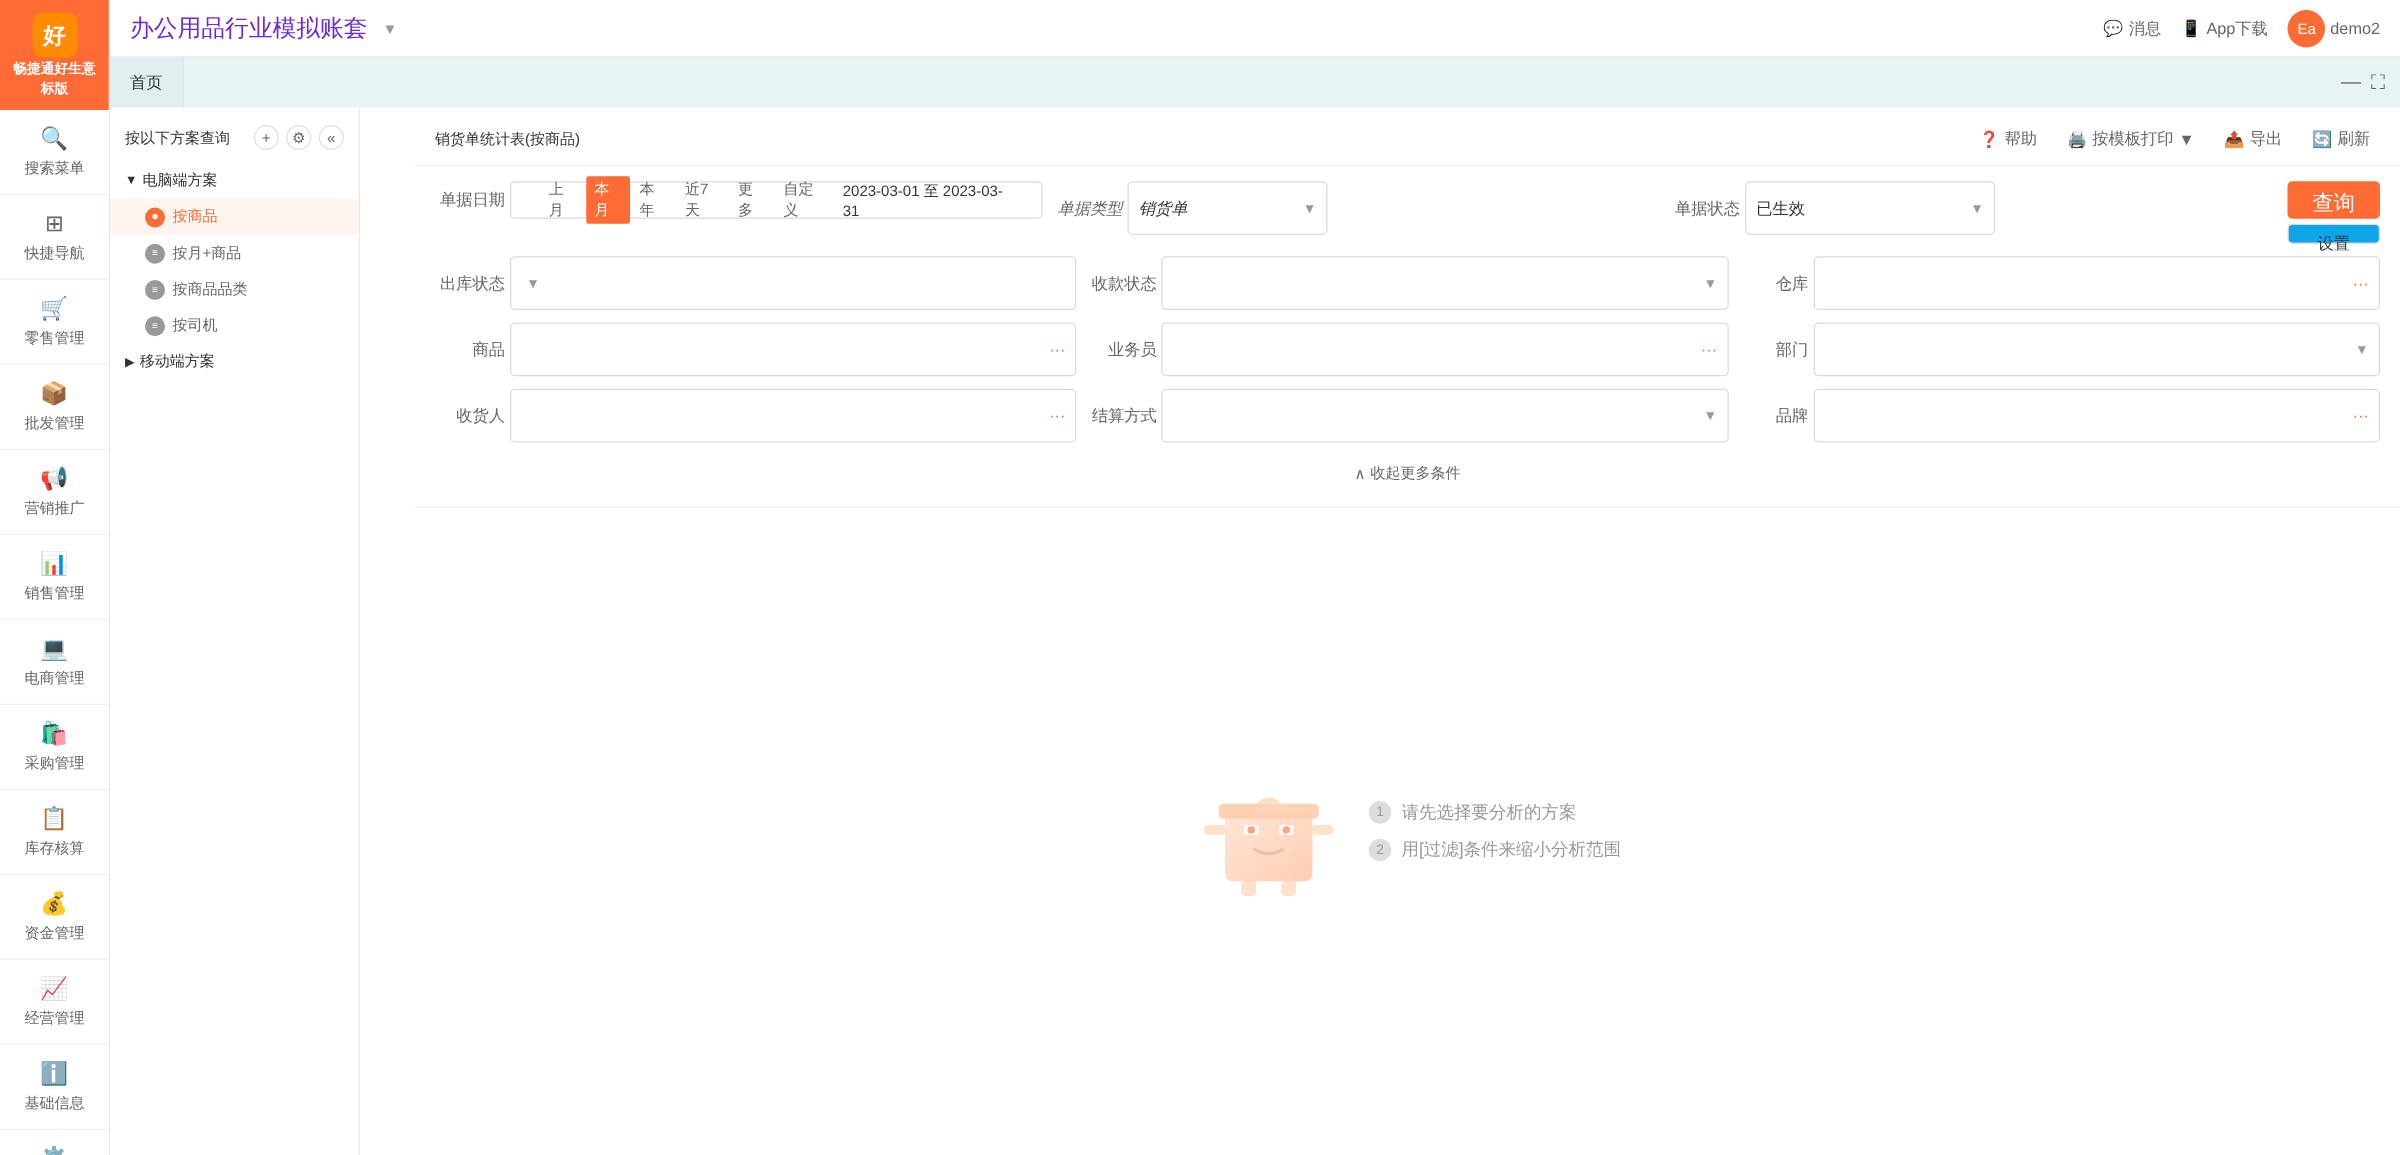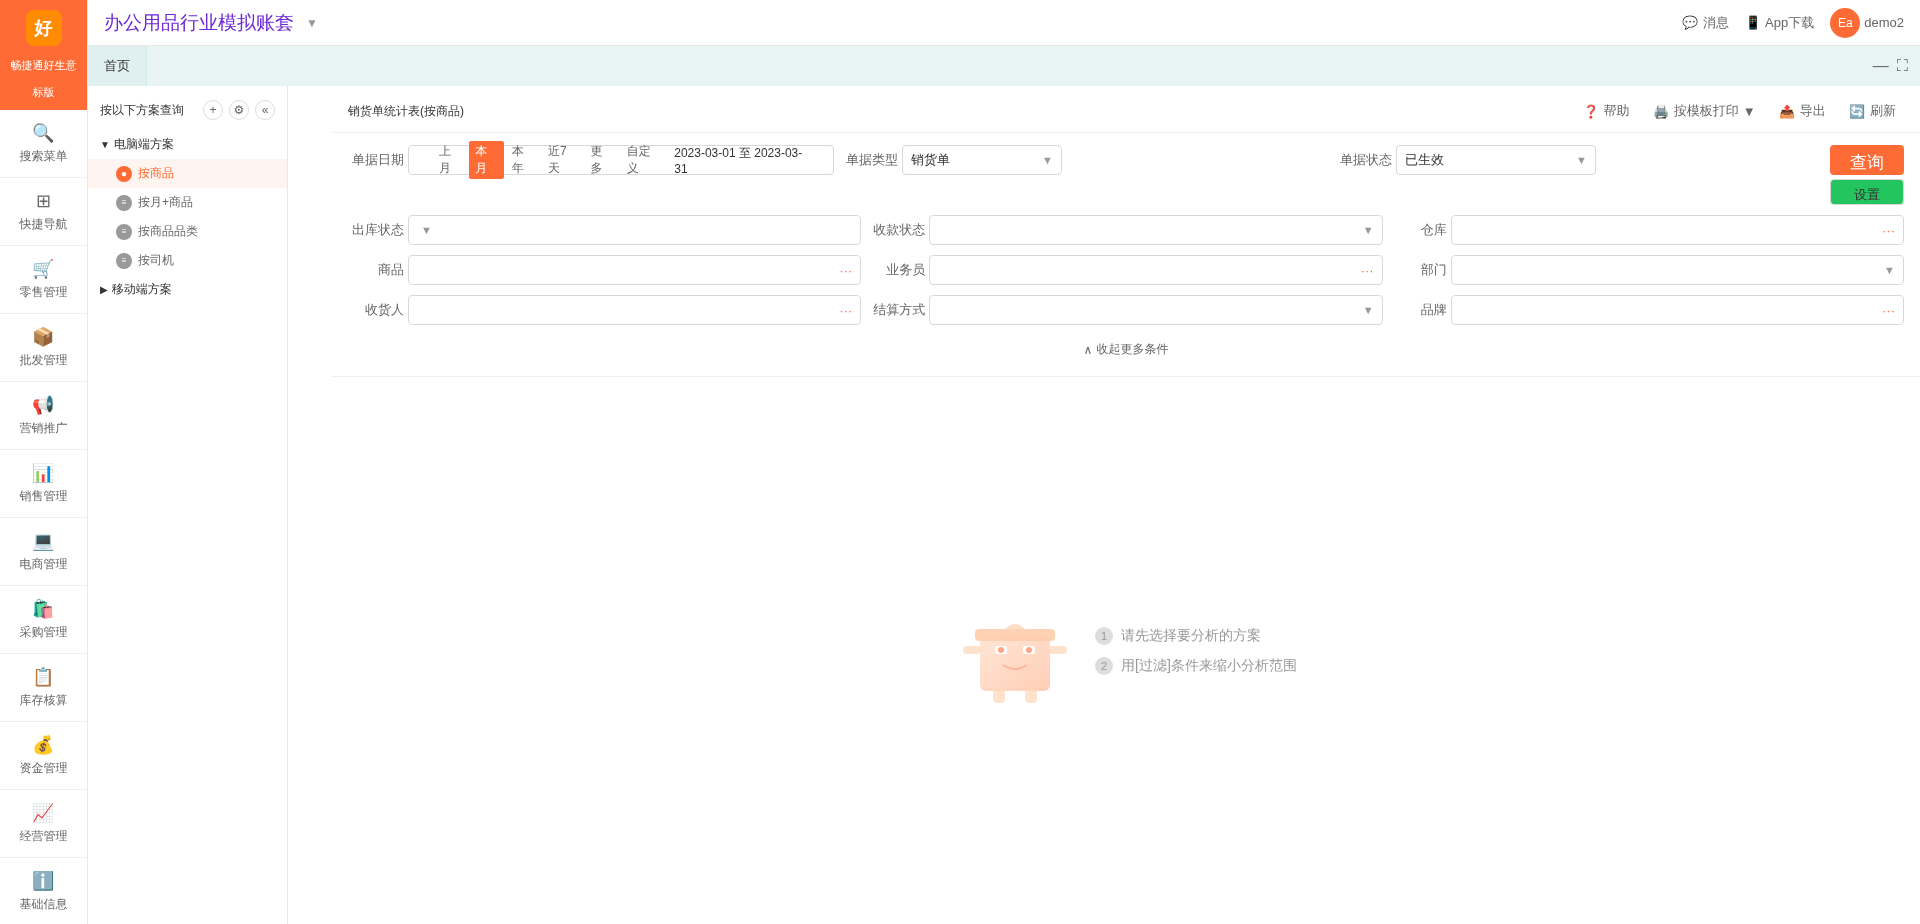--- a/index.html
+++ b/index.html
@@ -28,21 +28,21 @@
     }
     .sidebar-logo-icon {
       width: 36px;
       height: 36px;
       background: #ff8c00;
       border-radius: 8px;
       display: flex; align-items: center; justify-content: center;
       color: white; font-size: 18px; font-weight: bold;
     }
     .sidebar-logo-text {
-      color: white; font-size: 11px; margin-top: 12px;
+      color: white; font-size: 11px; margin-top: 1px; font-weight: bold;
     }
     .sidebar-item {
       width: 100%;
       display: flex;
       flex-direction: column;
       align-items: center;
       padding: 12px 4px;
       cursor: pointer;
       color: #666;
       font-size: 12px;
@@ -253,21 +253,21 @@
       min-width: 56px;
       text-align: right;
     }
     .filter-control {
       display: flex; align-items: center;
       border: 1px solid #d9d9d9;
       border-radius: 4px;
       padding: 4px 8px;
       background: #fff;
       min-width: 160px;
-      height: 30px;
+      height: 43px;
       cursor: pointer;
       position: relative;
     }
     .filter-control .value { flex: 1; font-size: 13px; color: #333; }
     .filter-control .arrow { color: #999; font-size: 11px; margin-left: 4px; }
     .date-picker {
       display: flex; align-items: center;
       border: 1px solid #d9d9d9; border-radius: 4px;
       padding: 4px 24px; background: #fff;
       height: 30px; cursor: pointer; min-width: 200px;
@@ -295,24 +295,24 @@
     }
 
     
     .query-btn {
       background: #ff6b35; color: white;
       border: none; border-radius: 4px;
       padding: 6px 20px; font-size: 17px;
       cursor: pointer; height: 30px;
     }
     .settings-btn {
-      background: #22c55e; color: #333;
+      background: #0ea5e9; color: #333;
       border: 1px solid #d9d9d9; border-radius: 4px;
       padding: 6px 16px; font-size: 13px;
-      cursor: pointer; height: 26px;
+      cursor: pointer; height: 16px;
     }
     .action-buttons {
       display: flex; flex-direction: column; gap: 4px;
       padding: 12px 8px;
       align-self: flex-start;
     }
 
     
     .empty-state {
       flex: 1;
@@ -523,21 +523,21 @@
                 <span class="date-tab active">本月</span>
                 <span class="date-tab">本年</span>
                 <span class="date-tab">近7天</span>
                 <span class="date-tab">更多</span>
                 <span class="date-tab">自定义</span>
               </div>
               <span class="date-range">2023-03-01 至 2023-03-31</span>
             </div>
           </div>
 
-          <div style="display:flex; align-items:center; gap:4px; flex:1;">
+          <div style="display:flex; align-items:center; gap:4px; flex:1;font-style:italic;">
             <span class="filter-label">单据类型</span>
             <div class="filter-control">
               <span class="value">销货单</span>
               <span class="arrow">▼</span>
             </div>
           </div>
 
           <div style="display:flex; align-items:center; gap:4px; flex:1;">
             <span class="filter-label">单据状态</span>
             <div class="filter-control" style="min-width:200px;">

